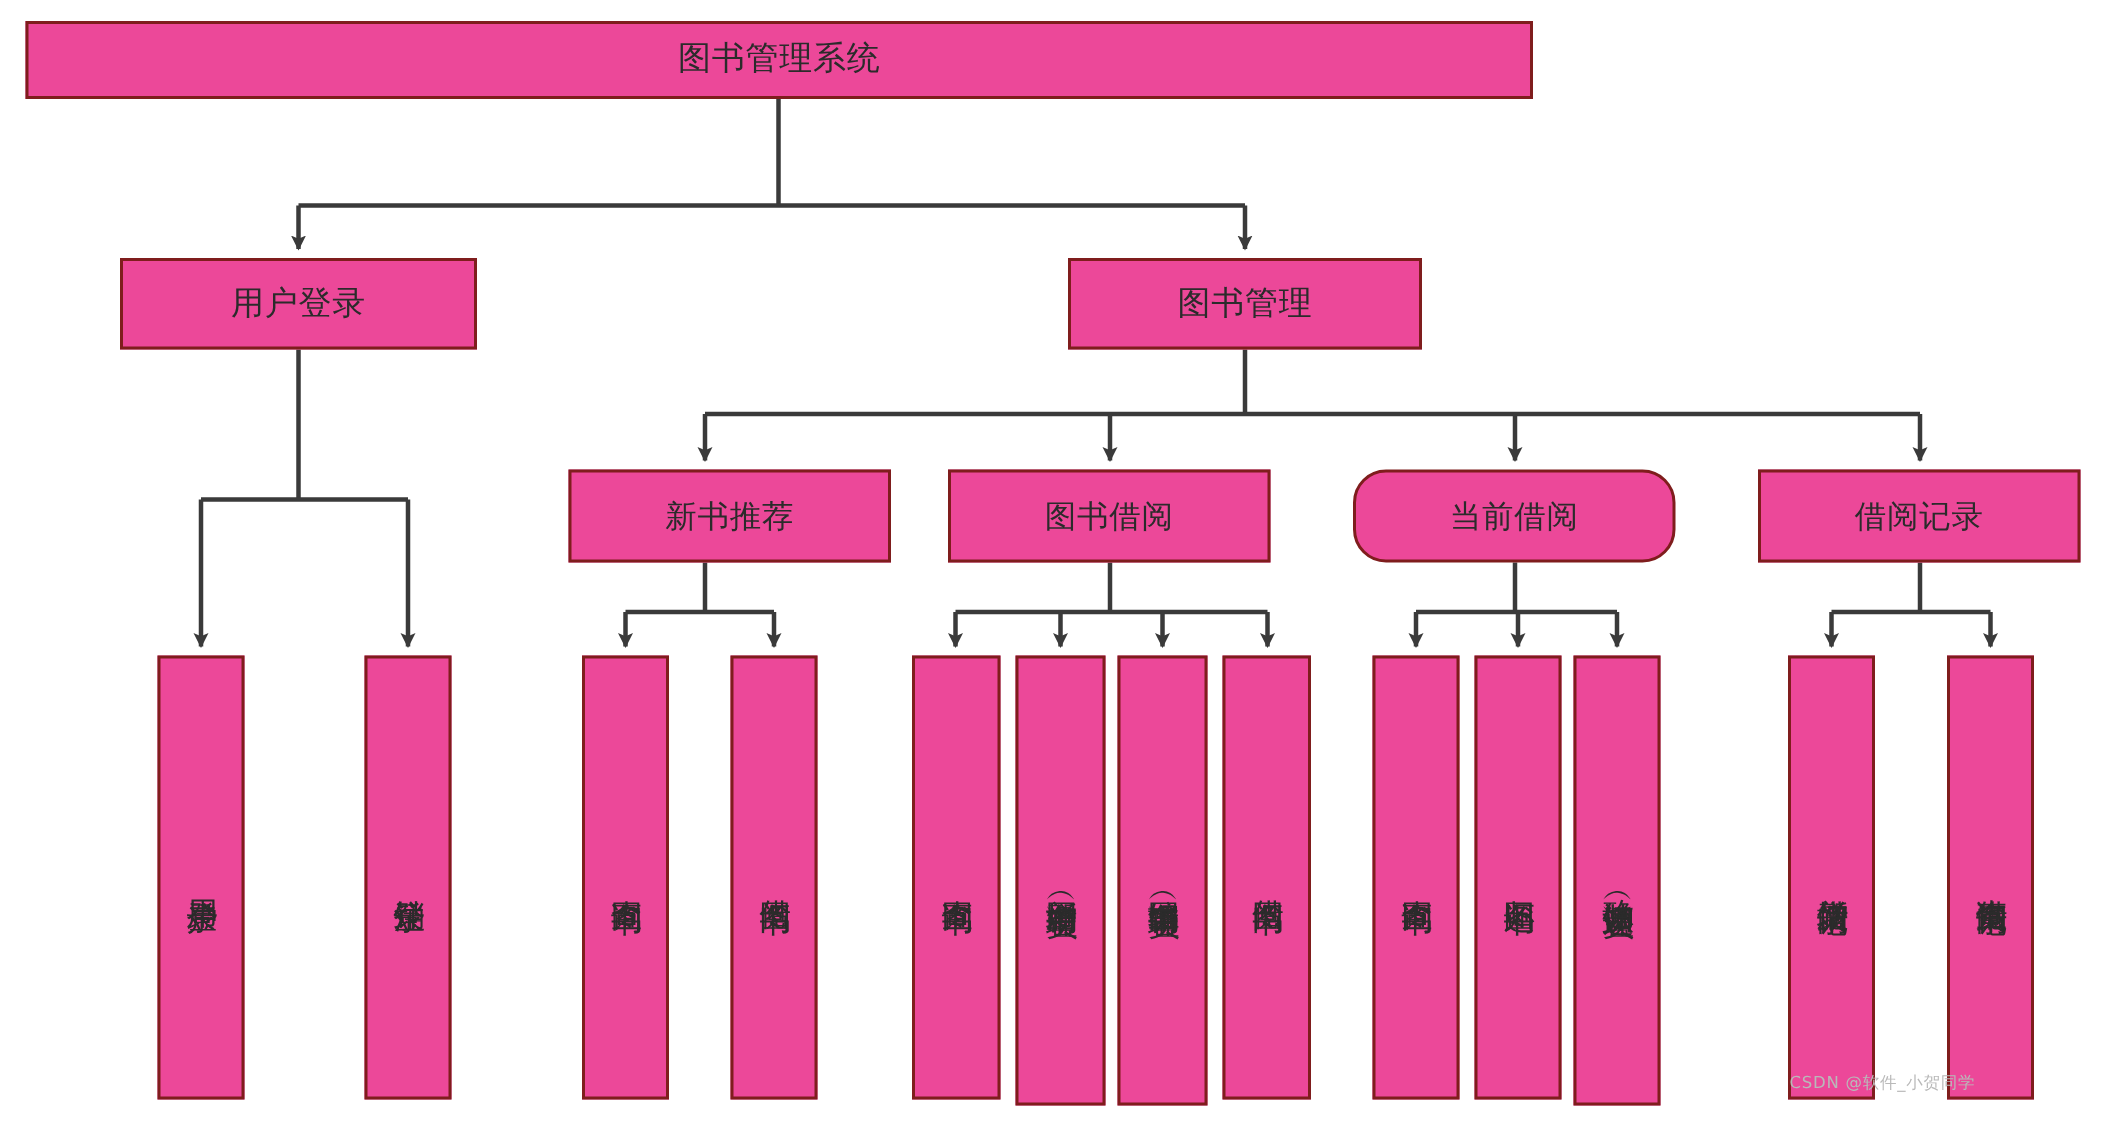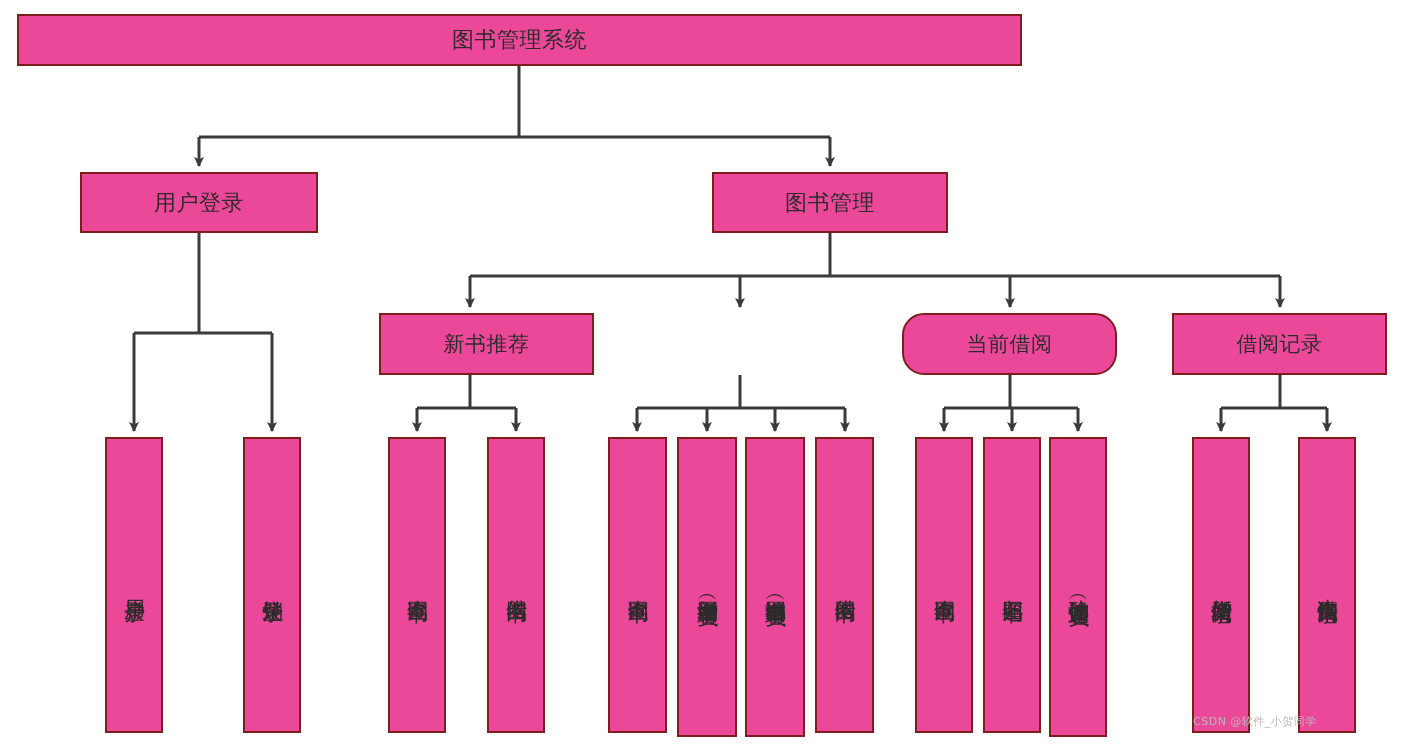--- a/index.html
+++ b/index.html
@@ -132,20 +132,23 @@
   <div class="node l1" style="left: 80px; top: 172px; width: 238px; height: 61px;">
     <span class="label">用户登录</span>
   </div>
   <div class="node l1" style="left: 712px; top: 172px; width: 236px; height: 61px;">
     <span class="label">图书管理</span>
   </div>
 
   <div class="node l2" style="left: 362px; top: 313px; width: 215px; height: 62px; margin-left: 17px;">
     <span class="label">新书推荐</span>
   </div>
+  <div class="node l2" style="left: 632px; top: 313px; width: 215px; height: 62px;">
+    <span class="label">图书借阅</span>
+  </div>
   <div class="node l2" style="left: 902px; top: 313px; width: 215px; height: 62px; border-radius: 22px;">
     <span class="label">当前借阅</span>
   </div>
   <div class="node l2" style="left: 1172px; top: 313px; width: 215px; height: 62px;">
     <span class="label">借阅记录</span>
   </div>
 
   <div class="node leaf" style="left: 105px; top: 437px; width: 58px; height: 296px;">
     <span class="label">用户登录</span>
   </div>

